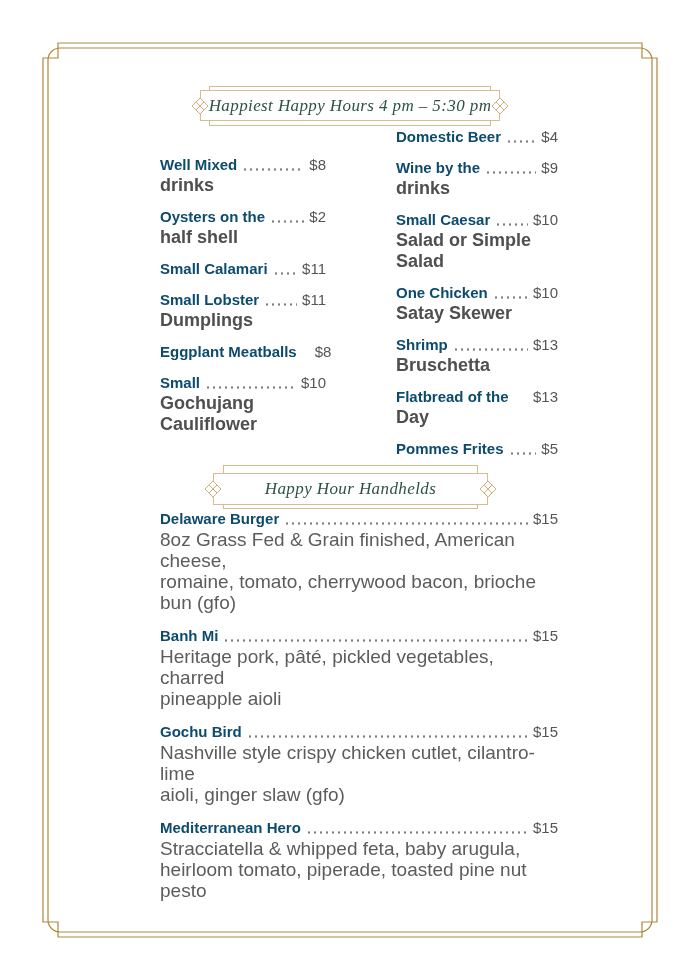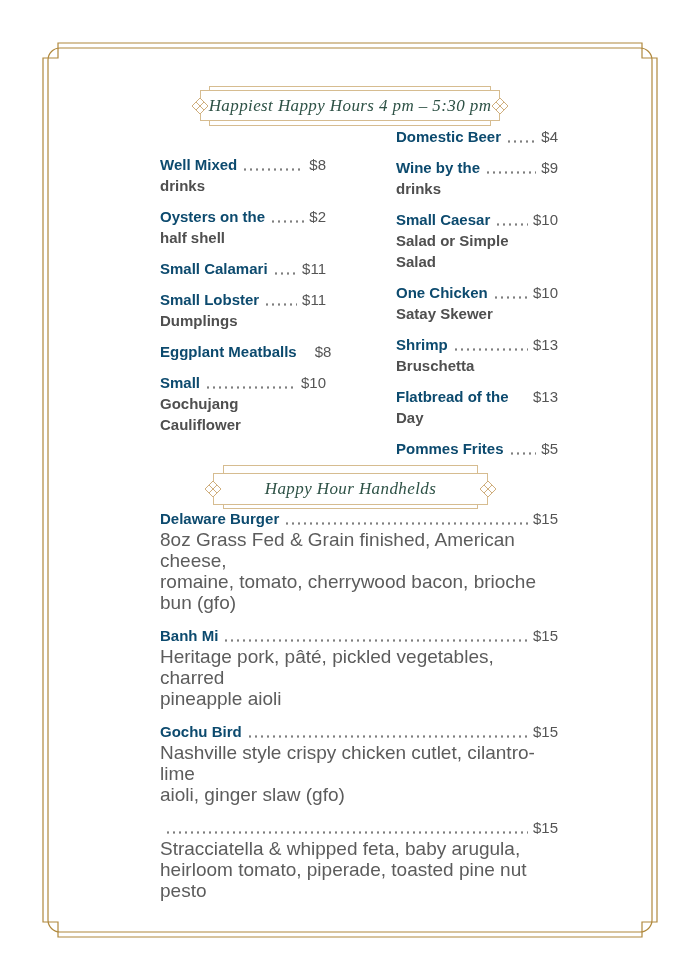--- a/index.html
+++ b/index.html
@@ -81,21 +81,21 @@
   .hh-price {
     font-weight: 400;
     color: #555555;
     font-size: 15px;
     line-height: 21px;
     white-space: nowrap;
   }
   .hh-wrap {
     font-weight: 600;
     color: #4f4f4f;
-    font-size: 15px;
+    font-size: 18px;
     line-height: 21px;
     white-space: pre-line;
   }
   .hh-wrap:empty { display: none; }
 
   
   .handhelds { position: absolute; left: 160px; top: 508px; width: 398px; }
   .hh2-item { margin-bottom: 12px; }
   .hh2-desc {
     color: #5c5c5c;
@@ -317,20 +317,21 @@
         <span class="hh-name">Gochu Bird</span>
         <span class="leader"></span>
         <span class="hh-price">$15</span>
       </div>
       <div class="hh2-desc">Nashville style crispy chicken cutlet, cilantro-lime
 aioli, ginger slaw (gfo)</div>
     </div>
 
     <div class="hh2-item">
       <div class="hh-line">
+        <span class="hh-name">Mediterranean Hero</span>
         <span class="leader"></span>
         <span class="hh-price">$15</span>
       </div>
       <div class="hh2-desc">Stracciatella &amp; whipped feta, baby arugula,
 heirloom tomato, piperade, toasted pine nut
 pesto</div>
     </div>
 
   </div>
 

